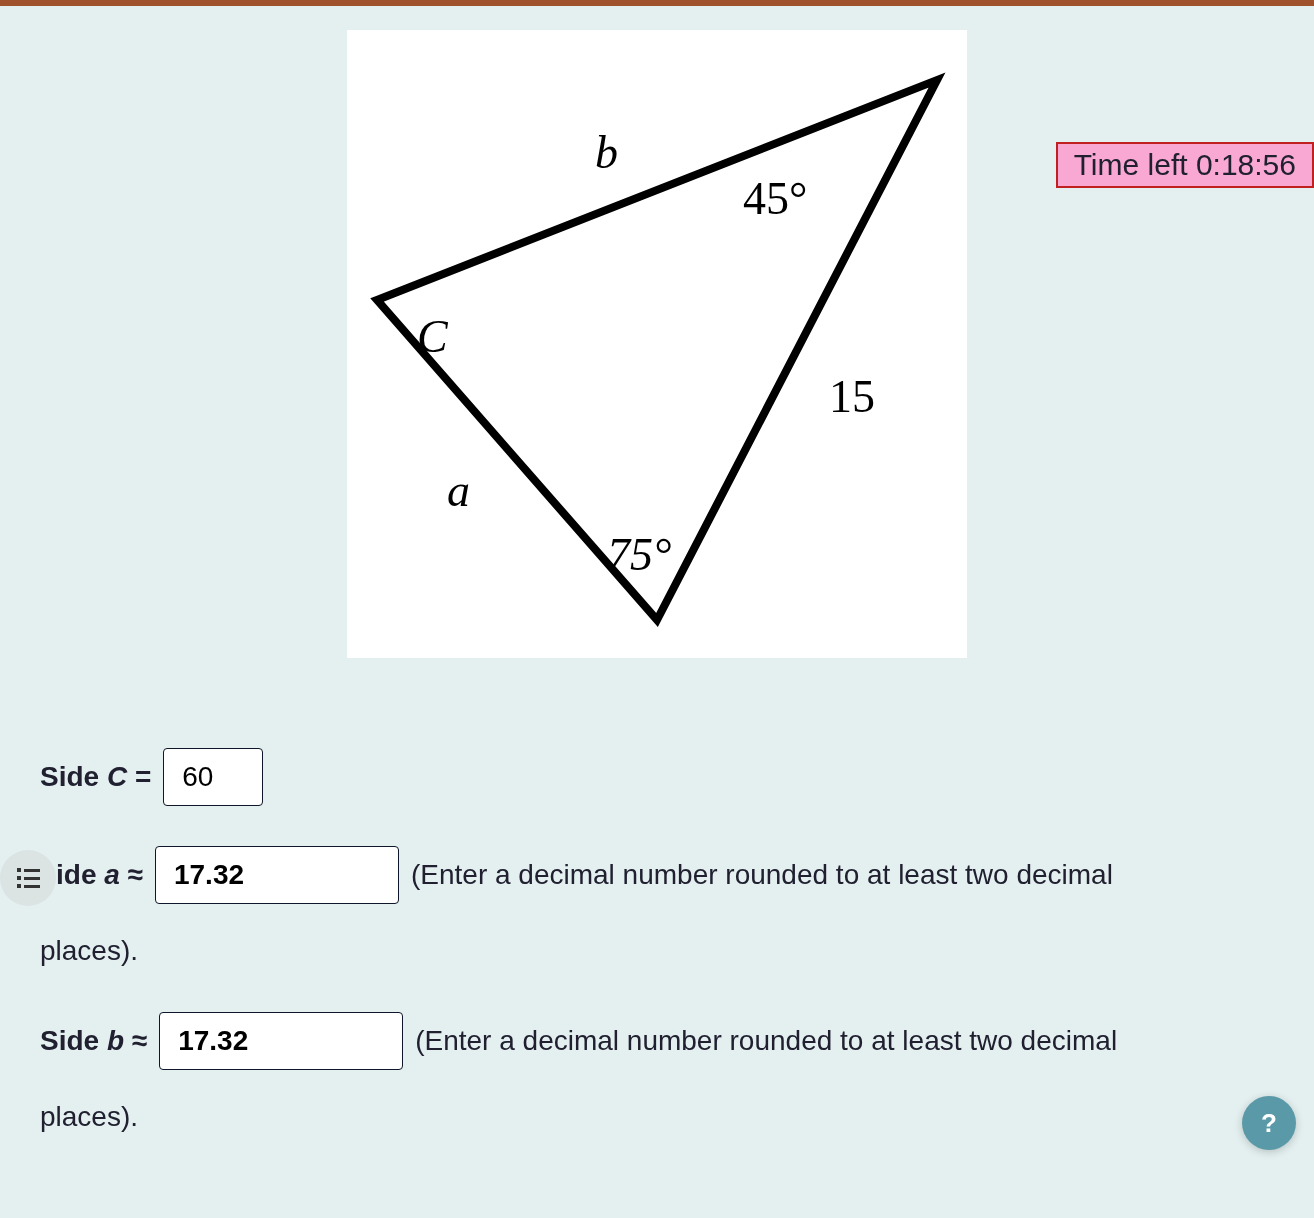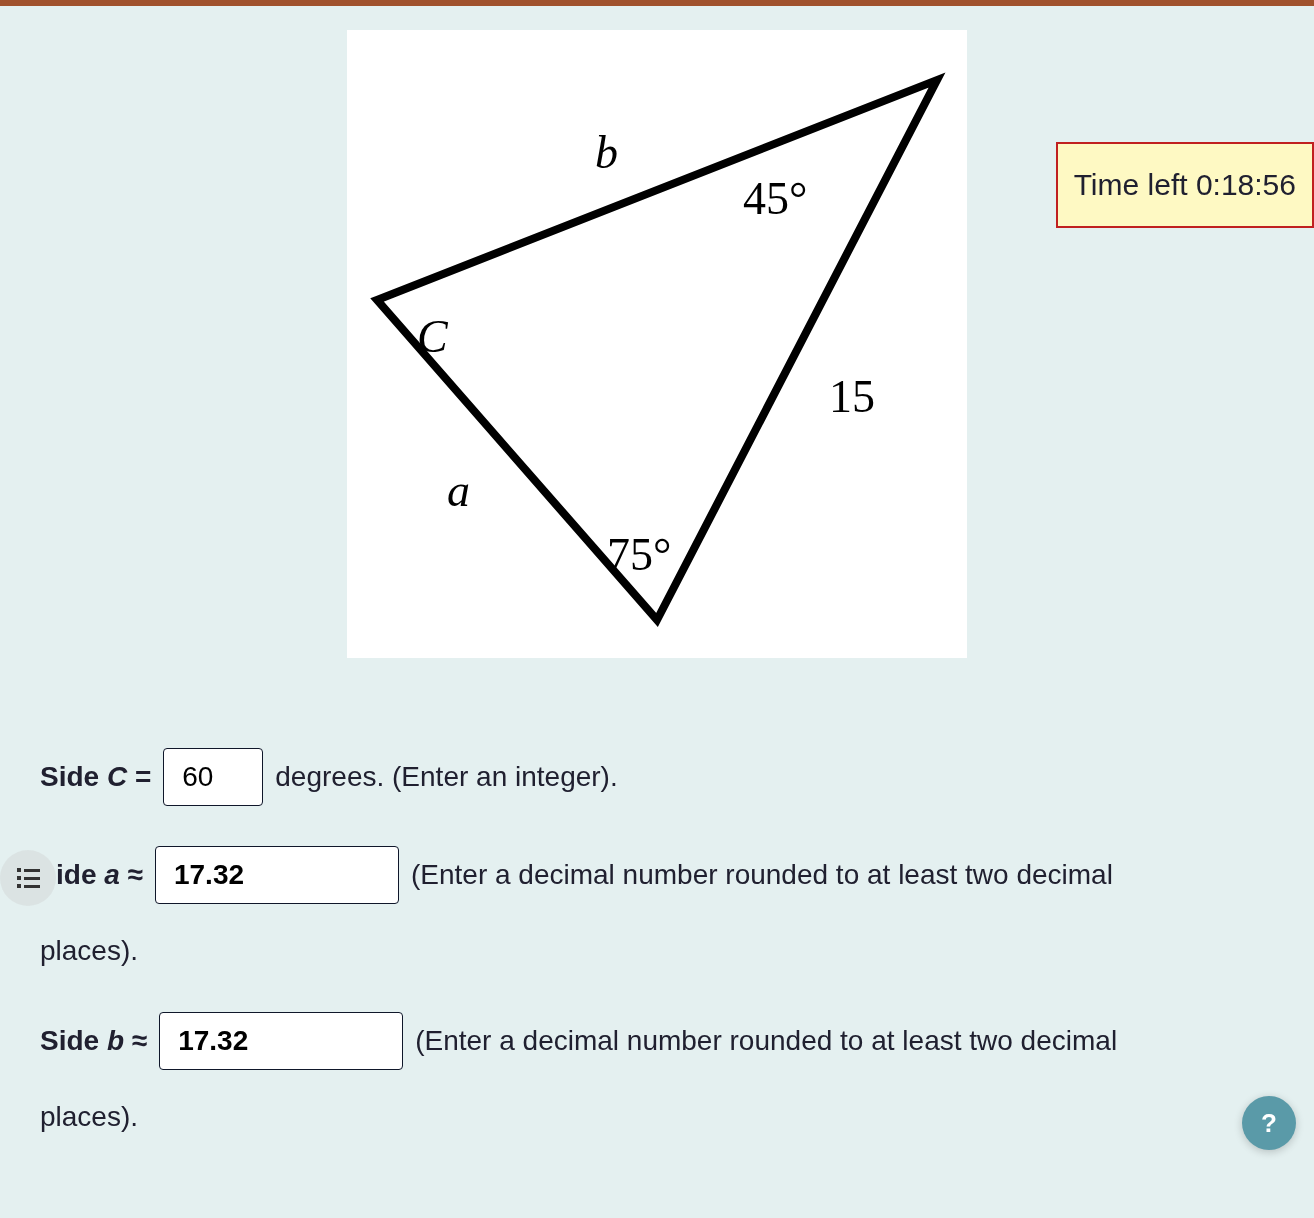--- a/index.html
+++ b/index.html
@@ -18,23 +18,23 @@
     }
     .top-border {
       width: 100%;
       height: 6px;
       background: #a0522d;
     }
     .timer-box {
       position: absolute;
       top: 142px;
       right: 0;
-      background: #fef9c3;
+      background: #f9a8d4;
       border: 2px solid #c02020;
-      padding: 24px 16px;
+      padding: 4px 16px;
       font-size: 30px;
       color: #202030;
       margin-left: 44px;
     }
     .triangle-container {
       background: #ffffff;
       width: 620px;
       height: 628px;
       margin: 24px auto 0 auto;
       position: relative;
@@ -47,21 +47,21 @@
       position: absolute;
       font-family: 'Times New Roman', serif;
       font-size: 46px;
       color: #000;
     }
     .label-b { top: 96px; left: 248px; font-style: italic; }
     .label-45 { top: 142px; left: 396px; }
     .label-C { top: 280px; left: 70px; font-style: italic; }
     .label-15 { top: 340px; left: 482px; text-align: center; }
     .label-a { top: 434px; left: 100px; font-style: italic; }
-    .label-75 { top: 498px; left: 260px; }
+    .label-75 { top: 498px; left: 260px; font-style: italic; }
     .question-area {
       padding: 90px 40px 0 40px;
       line-height: 1.5;
     }
     .row {
       margin-bottom: 40px;
       display: flex;
       align-items: center;
       flex-wrap: wrap;
       gap: 12px;
@@ -163,21 +163,20 @@
   <div class="triangle-label label-75">75°</div>
 </div>
 
 <div class="question-area">
 
   <div class="row">
     <span class="label-text">
       <span>Side </span><span class="ital">C</span><span> = </span>
     </span>
     <input class="input-box input-small" value="60" style="">
-    <span class="plain-text">degrees. (Enter an integer).</span>
   </div>
 
   <div class="row row-continue row-side-a">
     <span class="label-text">
       <span>ide </span><span class="ital">a</span><span> ≈ </span>
     </span>
     <input class="input-box input-med" value="17.32" style="">
     <span class="plain-text">(Enter a decimal number rounded to at least two decimal</span>
   </div>
   <div class="row">

